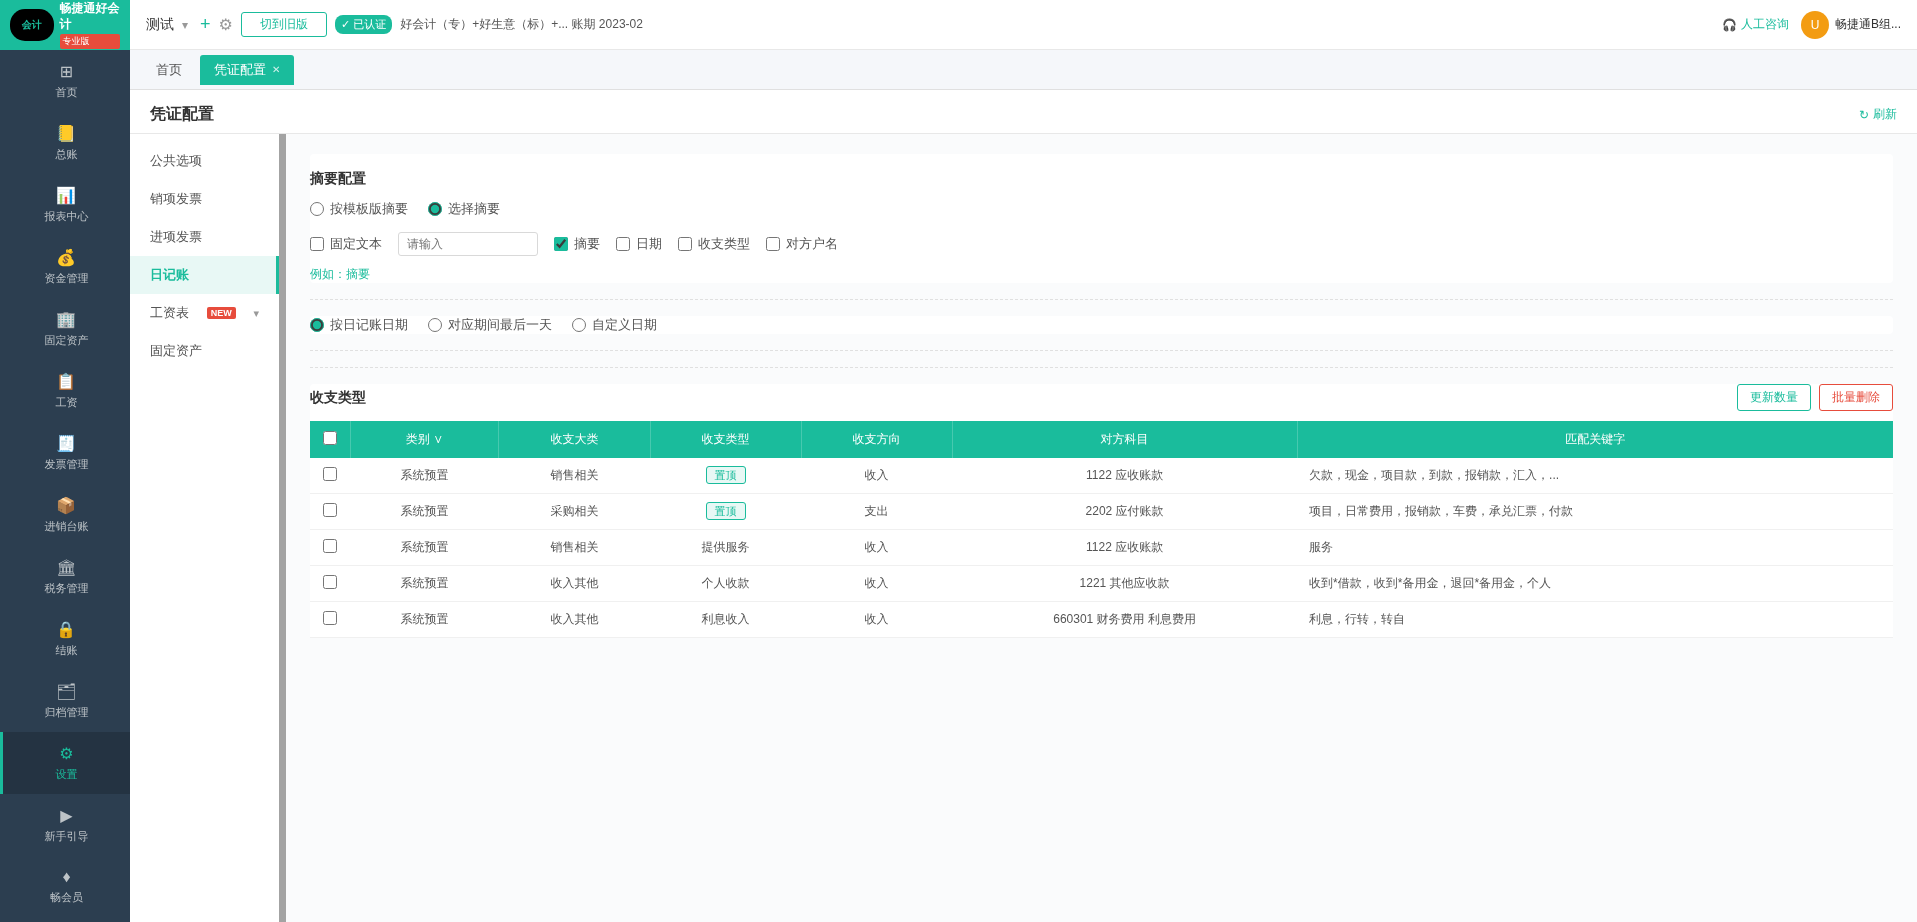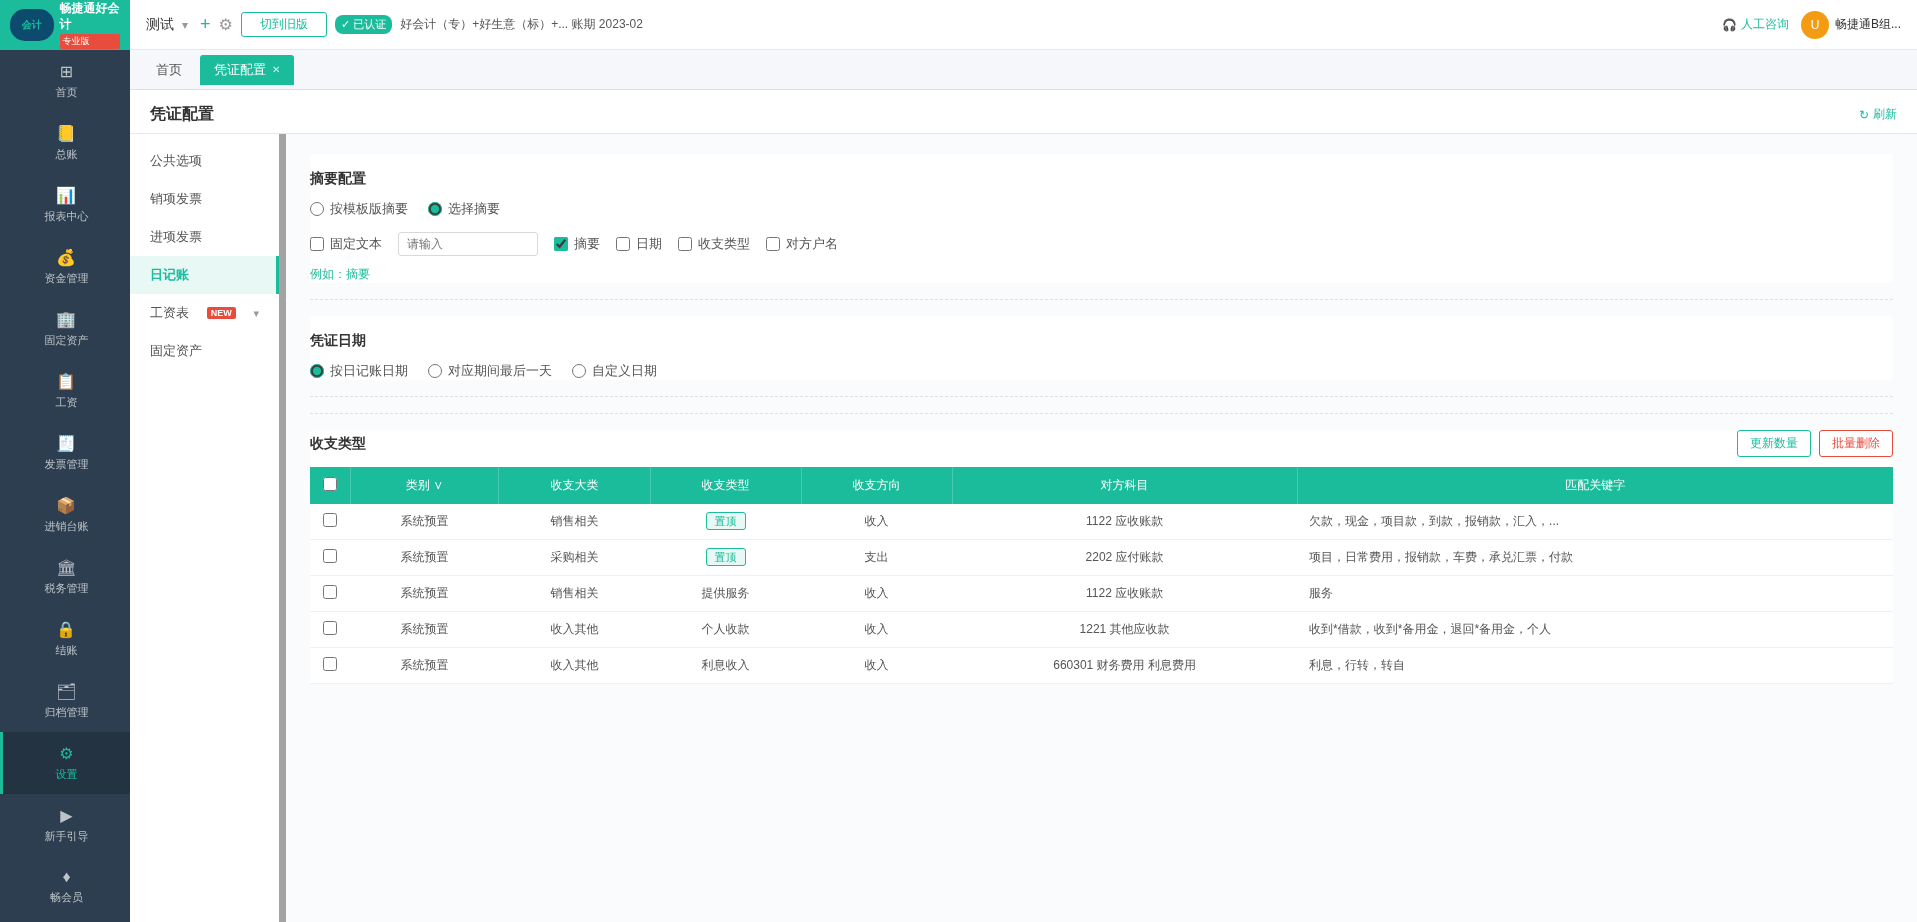--- a/index.html
+++ b/index.html
@@ -18,21 +18,21 @@
       background: #1abc9c;
       padding: 8px 10px;
       display: flex;
       align-items: center;
       gap: 6px;
       height: 50px;
     }
     .sidebar-logo-icon {
       width: 52px;
       height: 32px;
-      background: #0c4a6e;
+      background: #000000;
       border-radius: 15px;
       display: flex;
       align-items: center;
       justify-content: center;
       font-size: 10px;
       color: #1abc9c;
       font-weight: bold;
       line-height: 1.2;
       text-align: center;
     }
@@ -601,21 +601,20 @@
               <input type="checkbox" class="checkbox-input" style="">
               <span>对方户名</span>
             </label>
           </div>
           <div class="example-text">例如：摘要</div>
         </div>
 
         <hr class="section-divider">
 
         <div class="section">
-          <div class="section-title">凭证日期</div>
           <div class="radio-group">
             <label class="radio-item">
               <input type="radio" class="radio-input" name="voucher_date" checked="" style="">
               <span>按日记账日期</span>
             </label>
             <label class="radio-item">
               <input type="radio" class="radio-input" name="voucher_date" style="">
               <span>对应期间最后一天</span>
             </label>
             <label class="radio-item">

